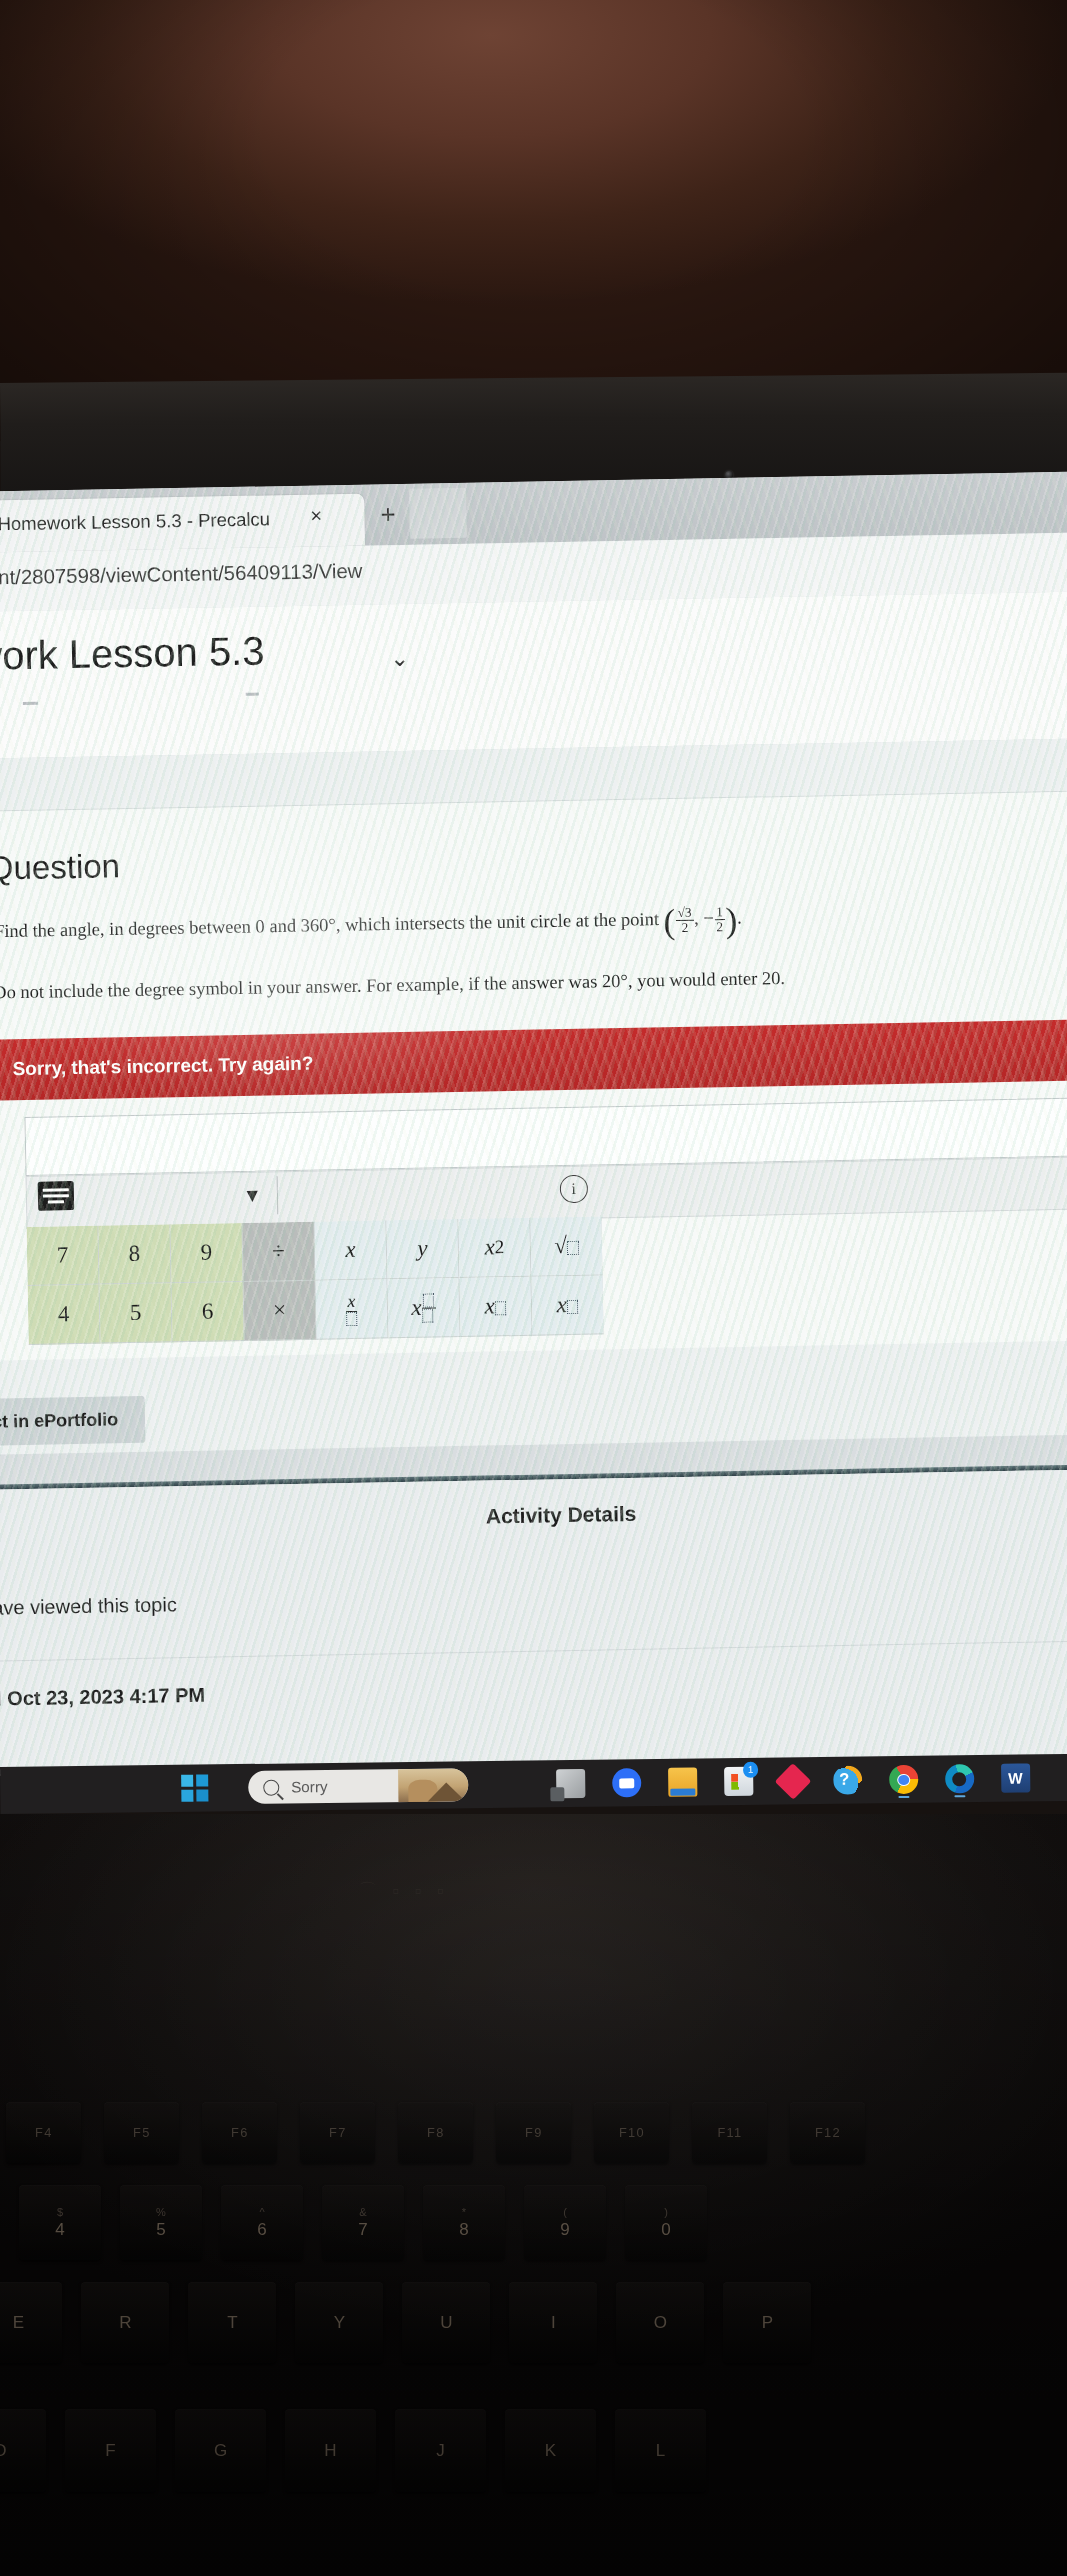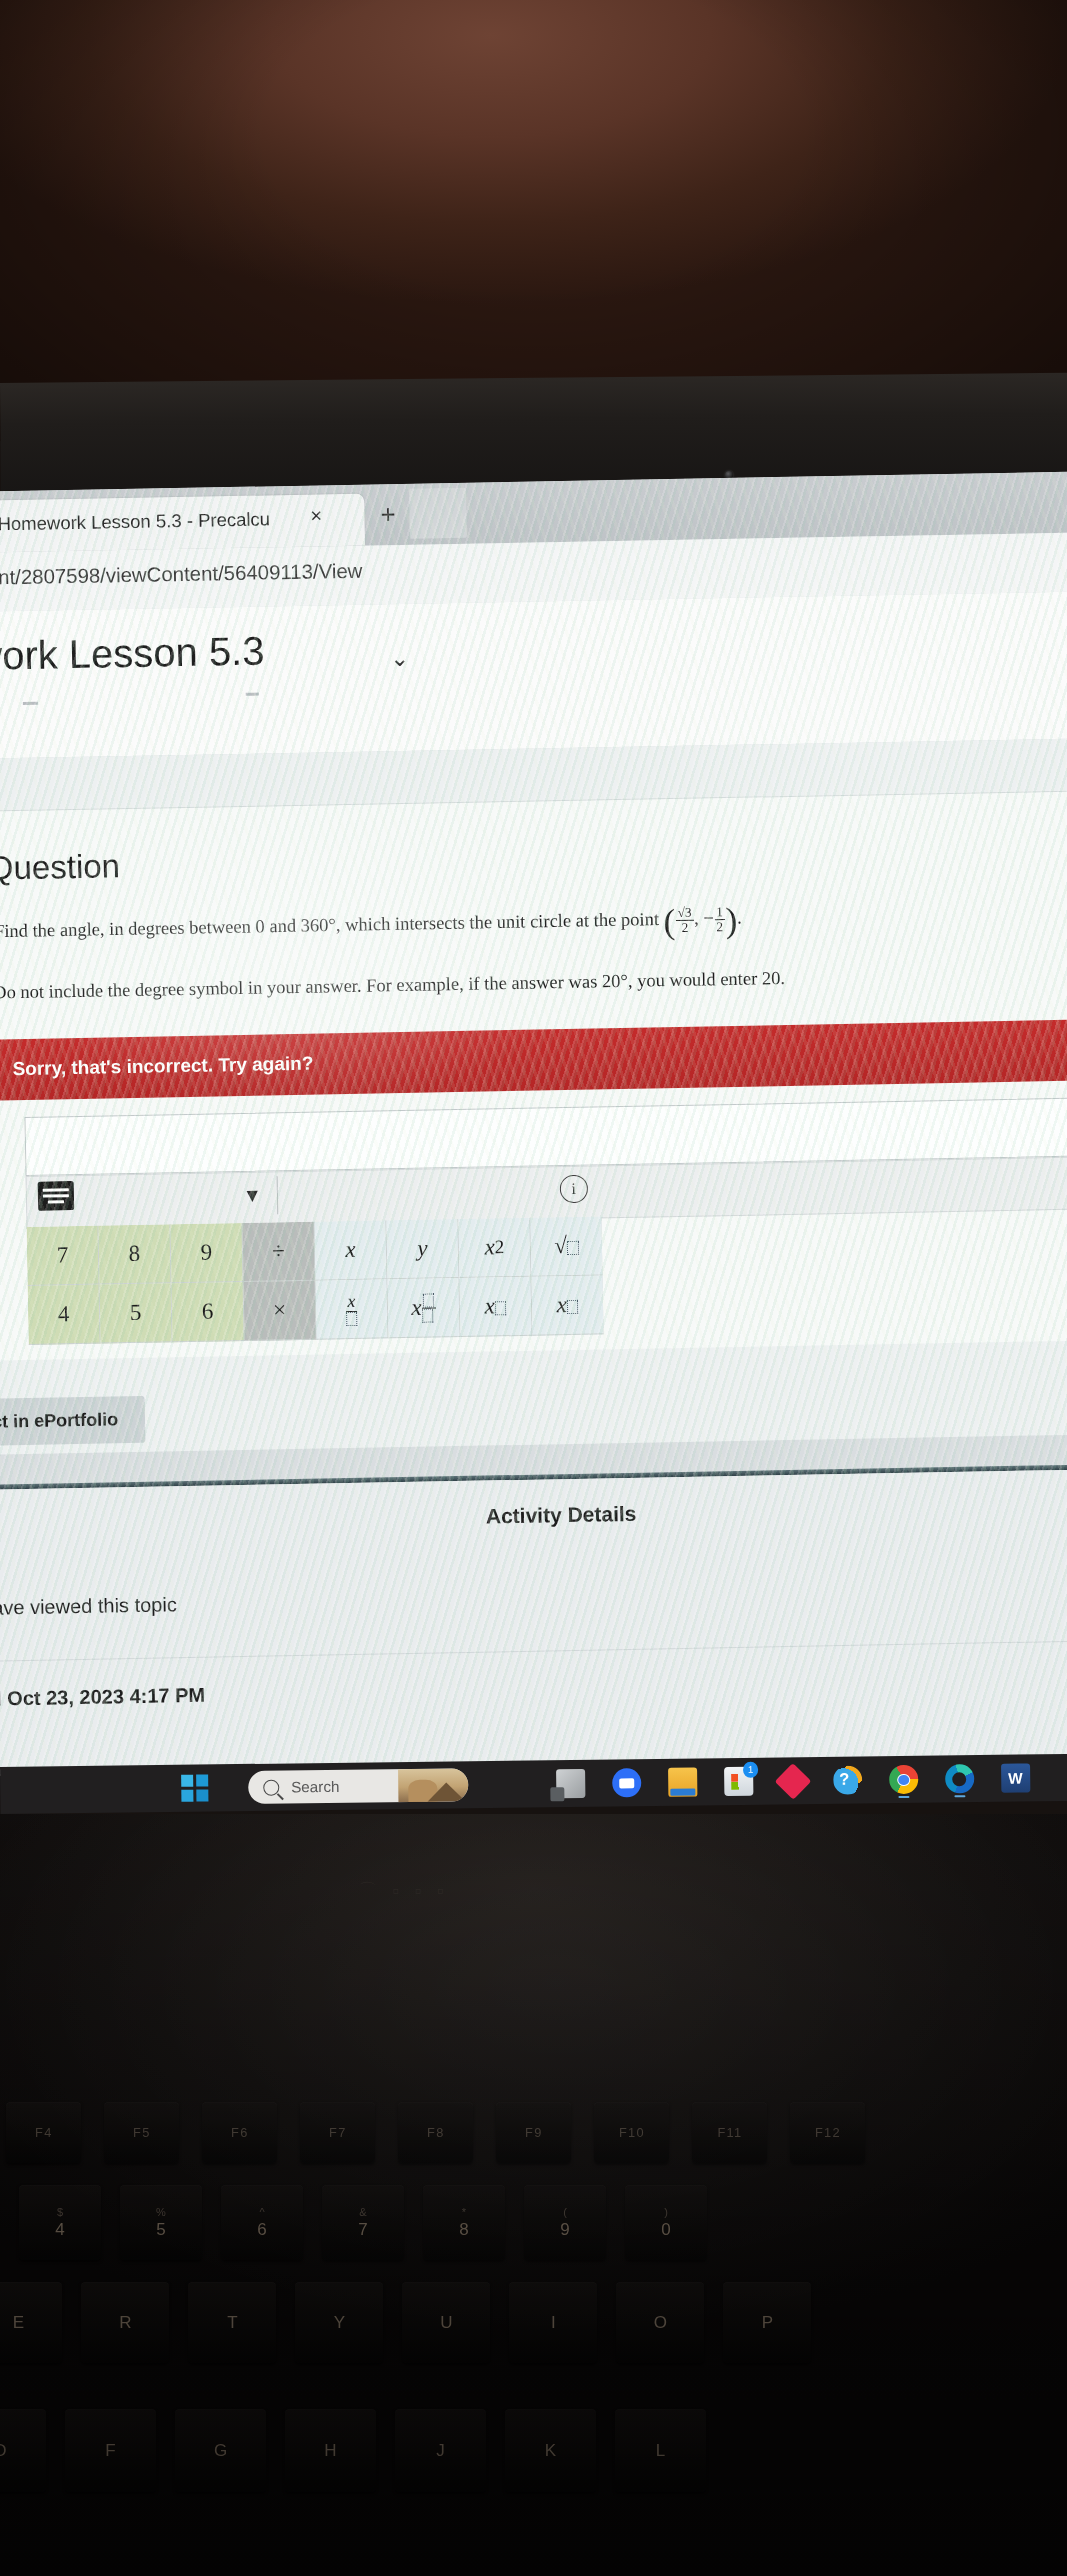--- a/index.html
+++ b/index.html
@@ -458,21 +458,21 @@
   <div class="taskbar">
     <div class="tb-inner">
       <div class="winlogo">
           <s></s>
           <s></s>
           <s></s>
           <s></s>
         </div>
       <div class="searchpill">
         <span class="s-ico"></span>
-        <span class="s-txt">Search</span>
+        <span class="s-txt">Sorry</span>
         <span class="s-img"></span>
       </div>
       <div class="tb-icons" id="tb-icons">
           <div class="ti ti-taskview"></div>
           <div class="ti ti-zoom"></div>
           <div class="ti ti-files"></div>
           <div class="ti ti-store">
             <span class="ti-badge">1</span>
           </div>
           <div class="ti ti-diamond"></div>

